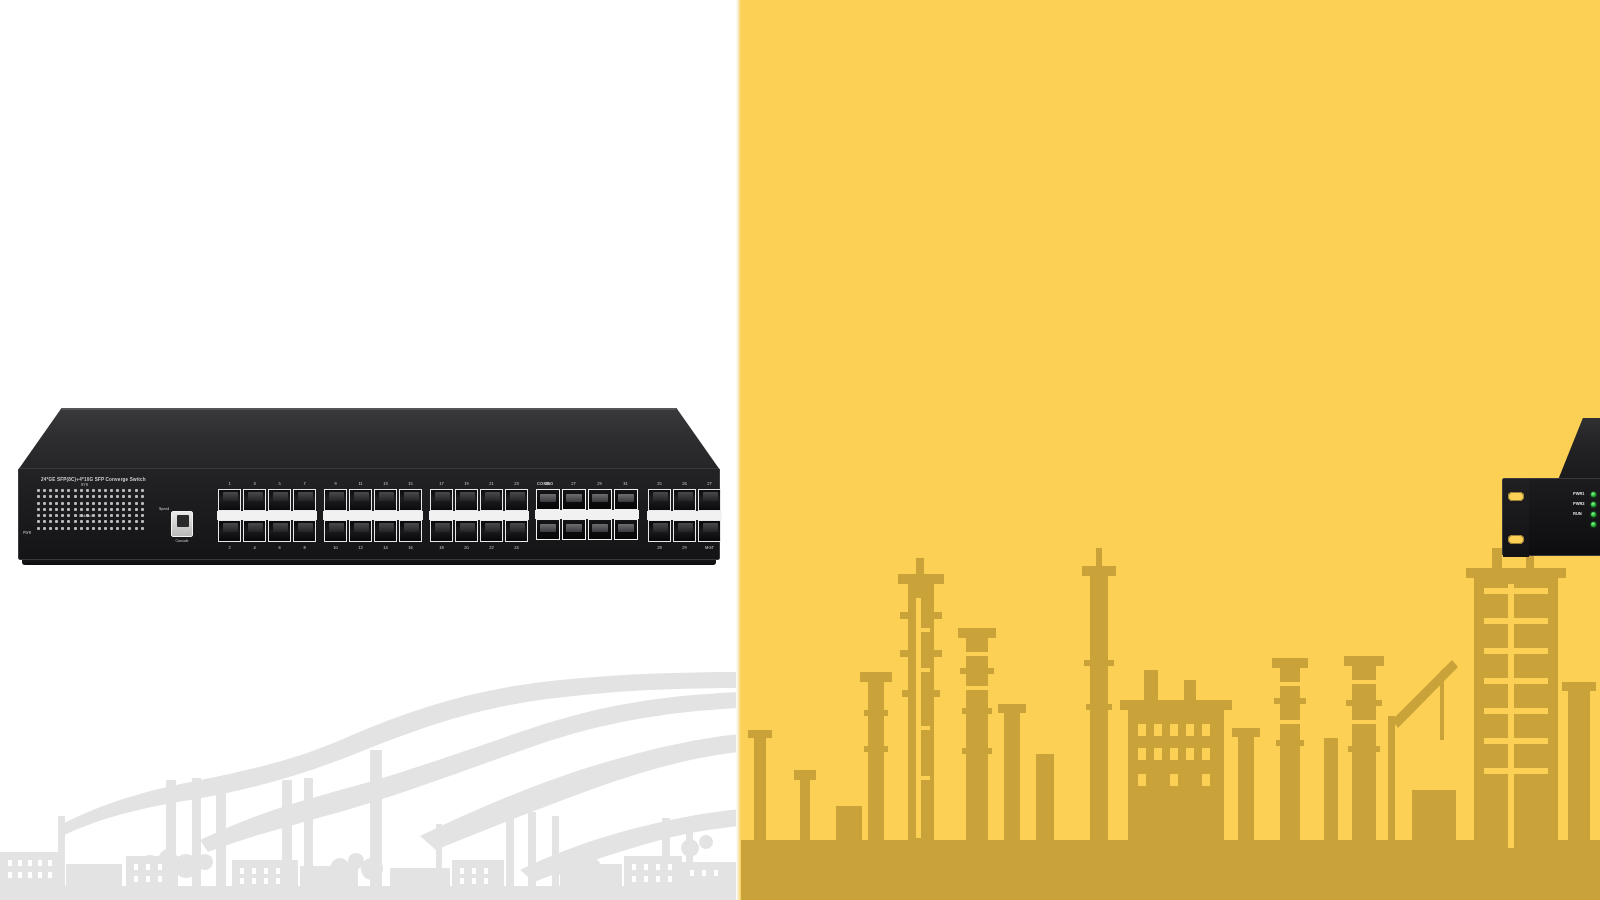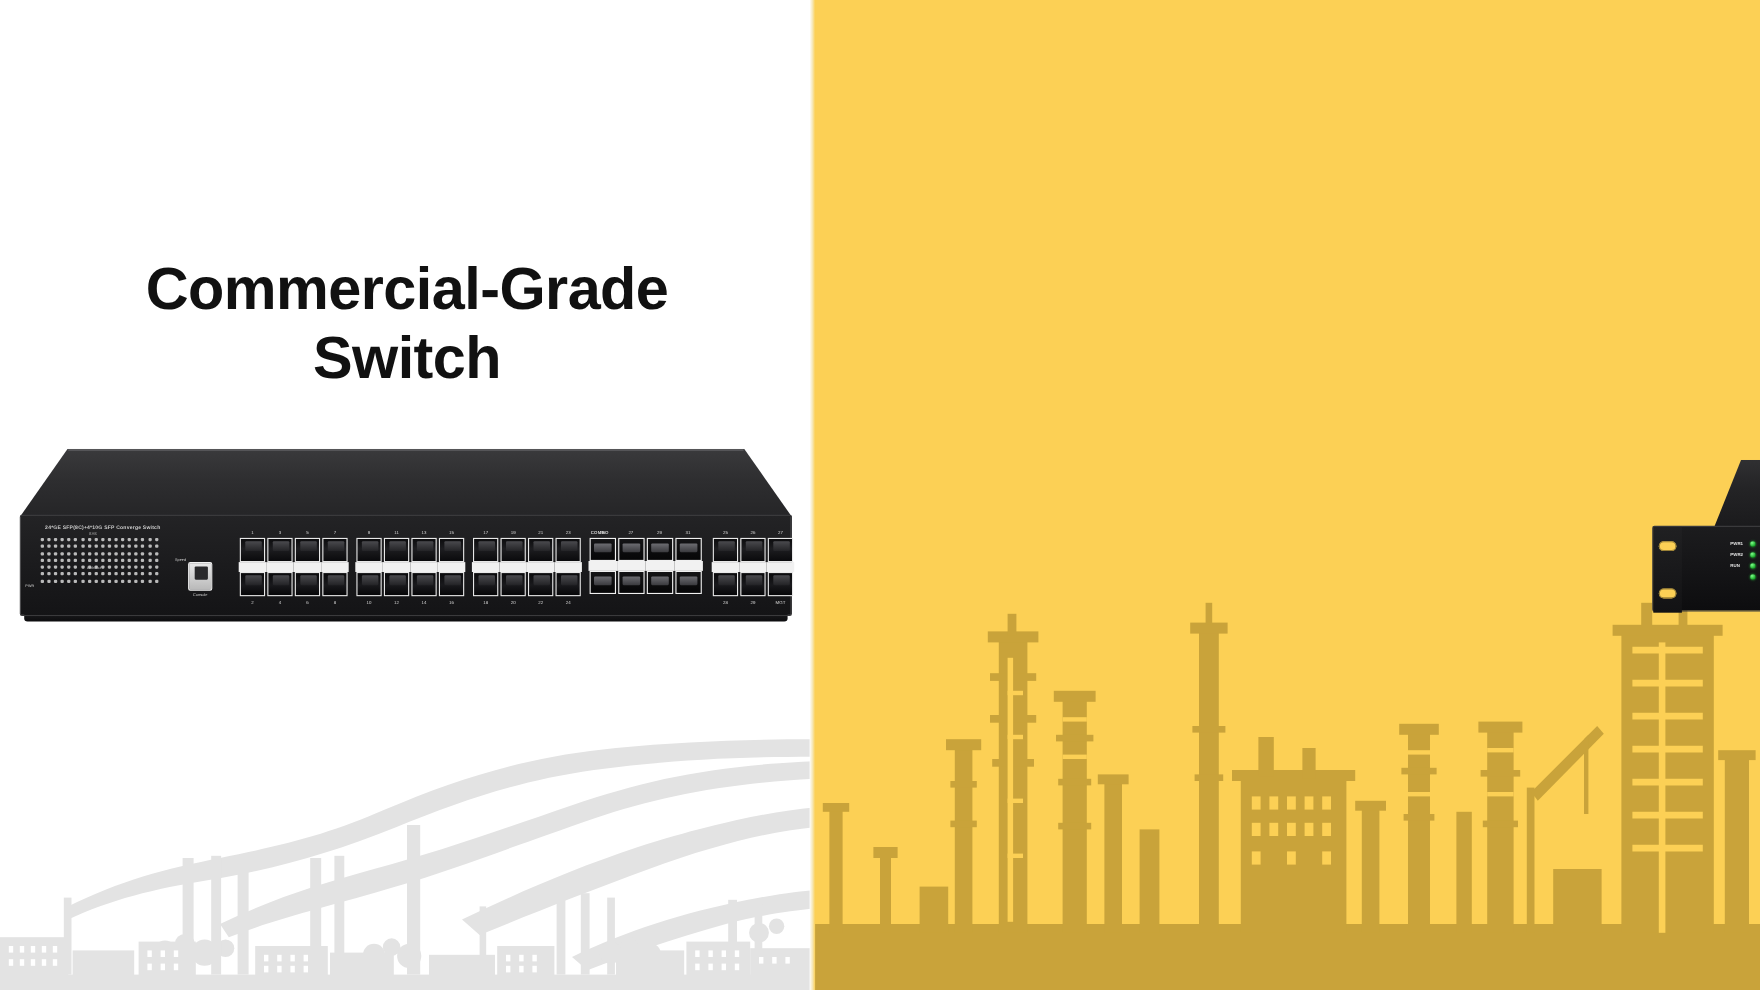--- a/index.html
+++ b/index.html
@@ -217,22 +217,20 @@
         <rect x="632" y="236" width="4" height="6"></rect>
           <rect x="644" y="236" width="4" height="6"></rect>
         <rect x="656" y="236" width="4" height="6"></rect>
           <rect x="668" y="236" width="4" height="6"></rect>
         <rect x="690" y="230" width="4" height="6"></rect>
           <rect x="702" y="230" width="4" height="6"></rect>
         <rect x="714" y="230" width="4" height="6"></rect>
       </g>
     </svg>
 
-    <div class="title title-left">Commercial-Grade
-Switch</div>
 
     <div class="sw-comm">
       <div class="comm-top"></div>
       <div class="comm-base"></div>
 
       <div class="comm-face">
 
         <div class="comm-model">24*GE SFP(8C)+4*10G SFP Converge Switch</div>
 
         <div class="led-matrix">

